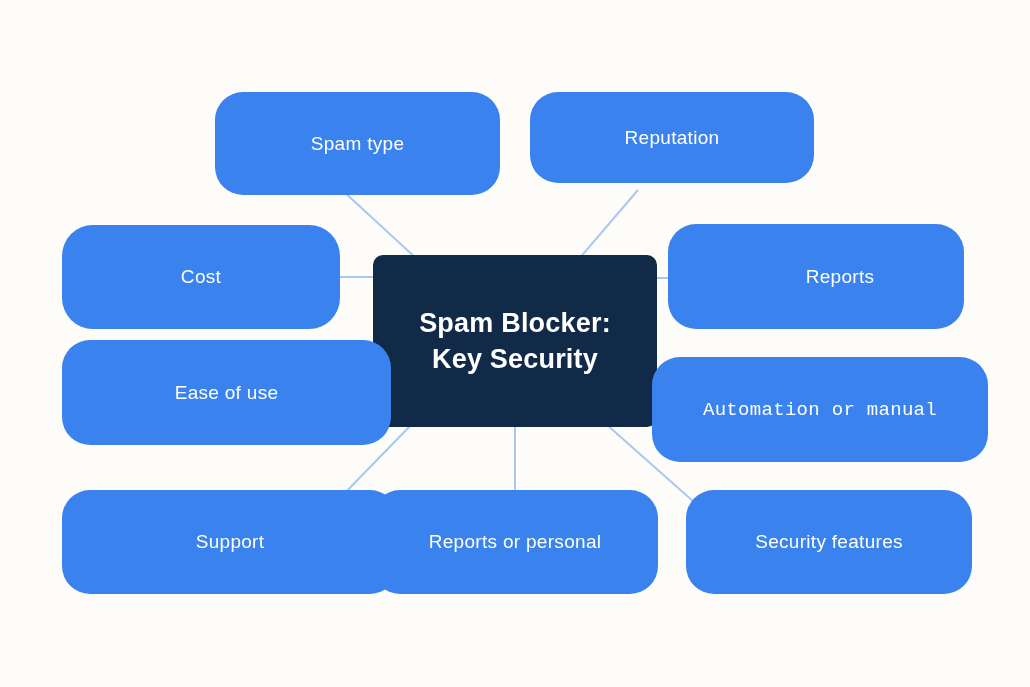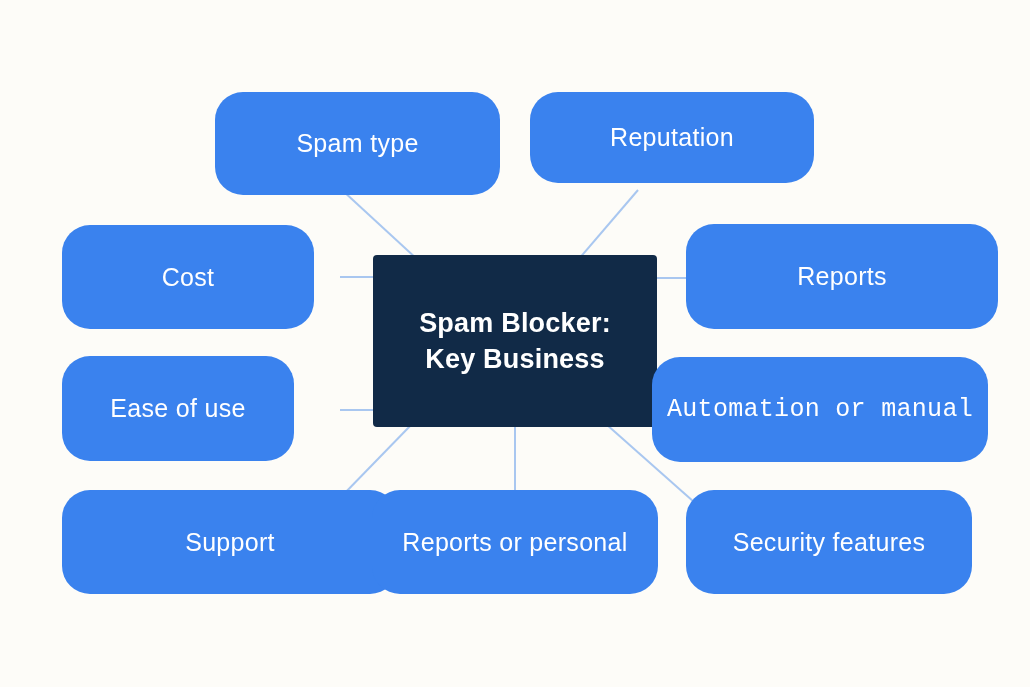--- a/index.html
+++ b/index.html
@@ -19,40 +19,40 @@
   }
   .links{position:absolute;left:0;top:0;width:1030px;height:687px;z-index:1;}
   .links line{stroke:var(--connector);stroke-width:2;}
   .node{
     position:absolute;
     z-index:2;
     background:var(--node-fill);
     border-radius:28px;
     color:var(--text);
     display:flex;align-items:center;justify-content:center;
-    font-size:25px;
+    font-size:19px;
     letter-spacing:0.3px;
     text-align:center;
   }
   .node.center{
     background:var(--center-fill);
-    border-radius:4px;
+    border-radius:10px;
     font-weight:bold;
     font-size:27px;
     line-height:1.35;
     letter-spacing:0.2px;
     flex-direction:column;
     text-align:right;
   }
   
   #n-spam-type            {left:215px;top:92px; width:285px;height:103px;}
   #n-reputation           {left:530px;top:92px; width:284px;height:91px;}
-  #n-cost                 {left:62px; top:225px;width:252px;height:104px;}
-  #n-reports              {left:686px;top:224px;width:312px;height:105px;}
-  #n-ease-of-use          {left:62px; top:356px;width:232px;height:105px;}
+  #n-cost                 {left:62px; top:225px;width:278px;height:104px;border-radius:31px;}
+  #n-reports              {left:668px;top:224px;width:248px;height:105px;padding-left:48px;}
+  #n-ease-of-use          {left:62px; top:340px;width:329px;height:105px;}
   #n-automation-or-manual {left:652px;top:357px;width:336px;height:105px;font-family:Liberation Mono, monospace;}
   #n-support              {left:62px; top:490px;width:336px;height:104px;}
   #n-business-or-personal {left:372px;top:490px;width:286px;height:104px;}
   #n-security-features    {left:686px;top:490px;width:286px;height:104px;align-items:center;}
   #n-center               {left:373px;top:255px;width:284px;height:172px;}
 </style>
 </head>
 <body>
 
 <div class="canvas">
@@ -64,21 +64,21 @@
     <line x1="648" y1="278" x2="694" y2="278"></line>
     <line x1="340" y1="410" x2="382" y2="410"></line>
     <line x1="648" y1="409" x2="694" y2="409"></line>
     <line x1="412" y1="424" x2="340" y2="498"></line>
     <line x1="515" y1="420" x2="515" y2="498"></line>
     <line x1="606" y1="424" x2="694" y2="502"></line>
   </svg>
 
   <div class="node center" id="n-center">
     <div>Spam Blocker:</div>
-    <div>Key Business</div>
+    <div>Key Security</div>
   </div>
 
   <div class="node" id="n-spam-type">
     <span>Spam type</span>
   </div>
   <div class="node" id="n-reputation">
     <span>Reputation</span>
   </div>
   <div class="node" id="n-cost">
     <span>Cost</span>

